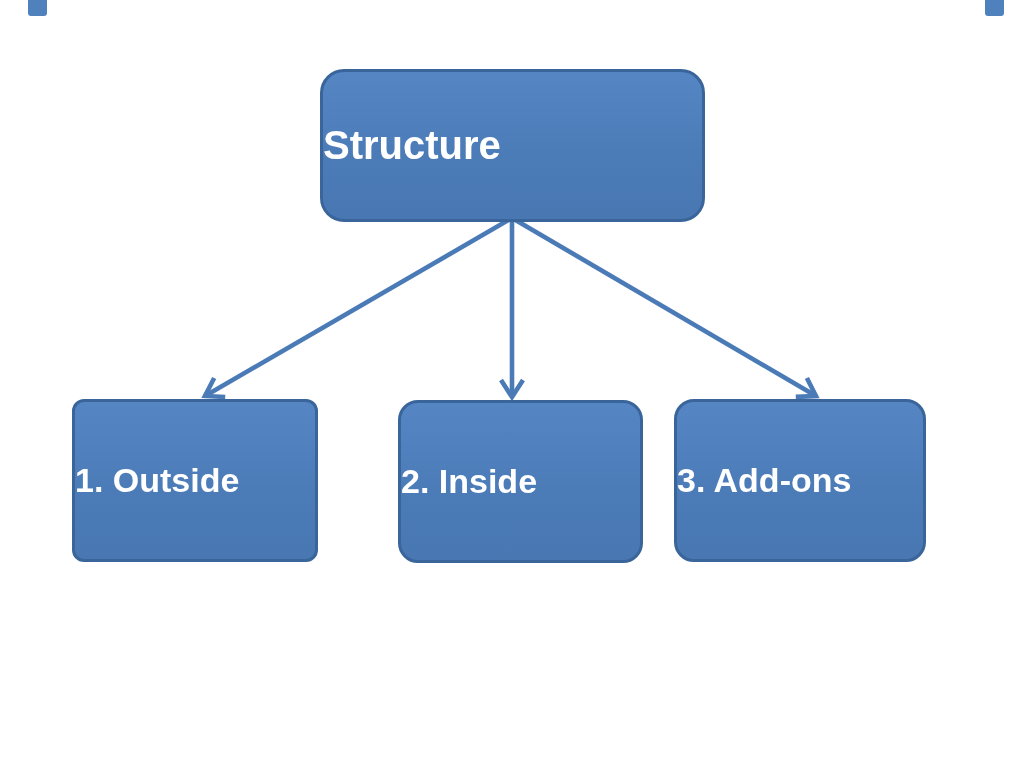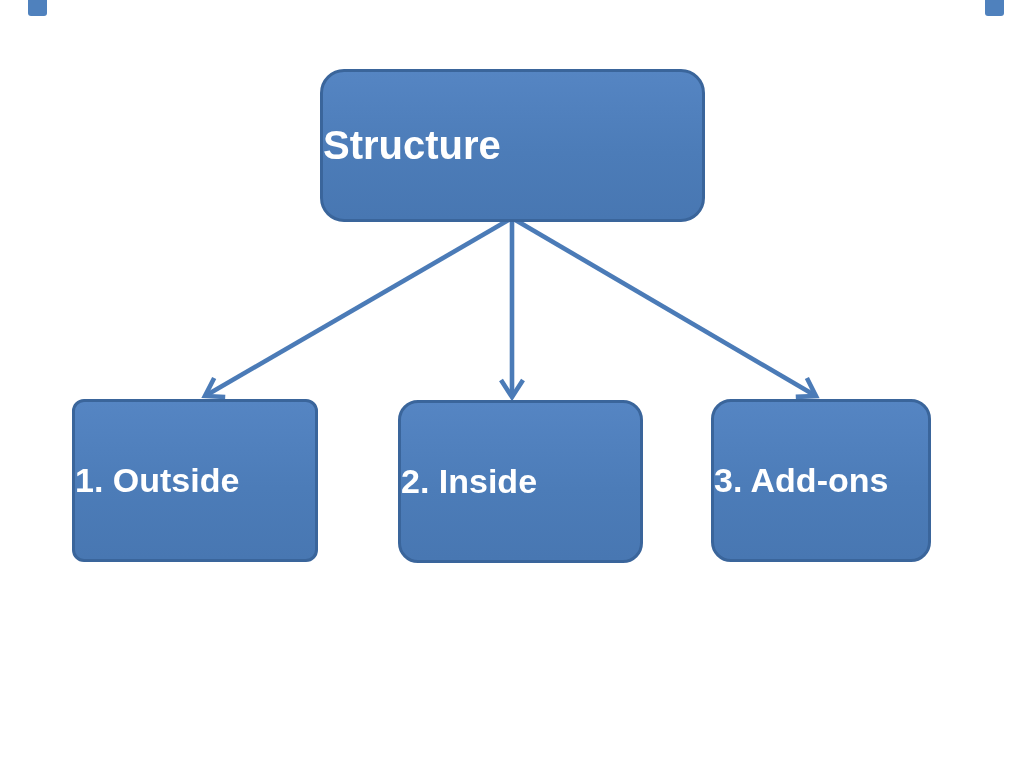--- a/index.html
+++ b/index.html
@@ -49,21 +49,21 @@
   .node-root {
     left: 320px;
     top: 69px;
     width: 385px;
     height: 153px;
     font-size: 40px;
     border-radius: 24px;
   }
   .node-child-1 { left: 72px;  top: 399px; width: 246px; height: 163px; font-size: 34px; border-radius: 12px; }
   .node-child-2 { left: 398px; top: 400px; width: 245px; height: 163px; font-size: 34px; }
-  .node-child-3 { left: 711px; top: 399px; width: 220px; height: 163px; font-size: 34px; }
+  .node-child-3 { left: 674px; top: 399px; width: 252px; height: 163px; font-size: 34px; }
 </style>
 </head>
 <body>
 
 <div class="slide">
 
   <div class="corner-accent left"></div>
   <div class="corner-accent right"></div>
 
   <svg class="connector-layer" viewBox="0 0 1024 768">

